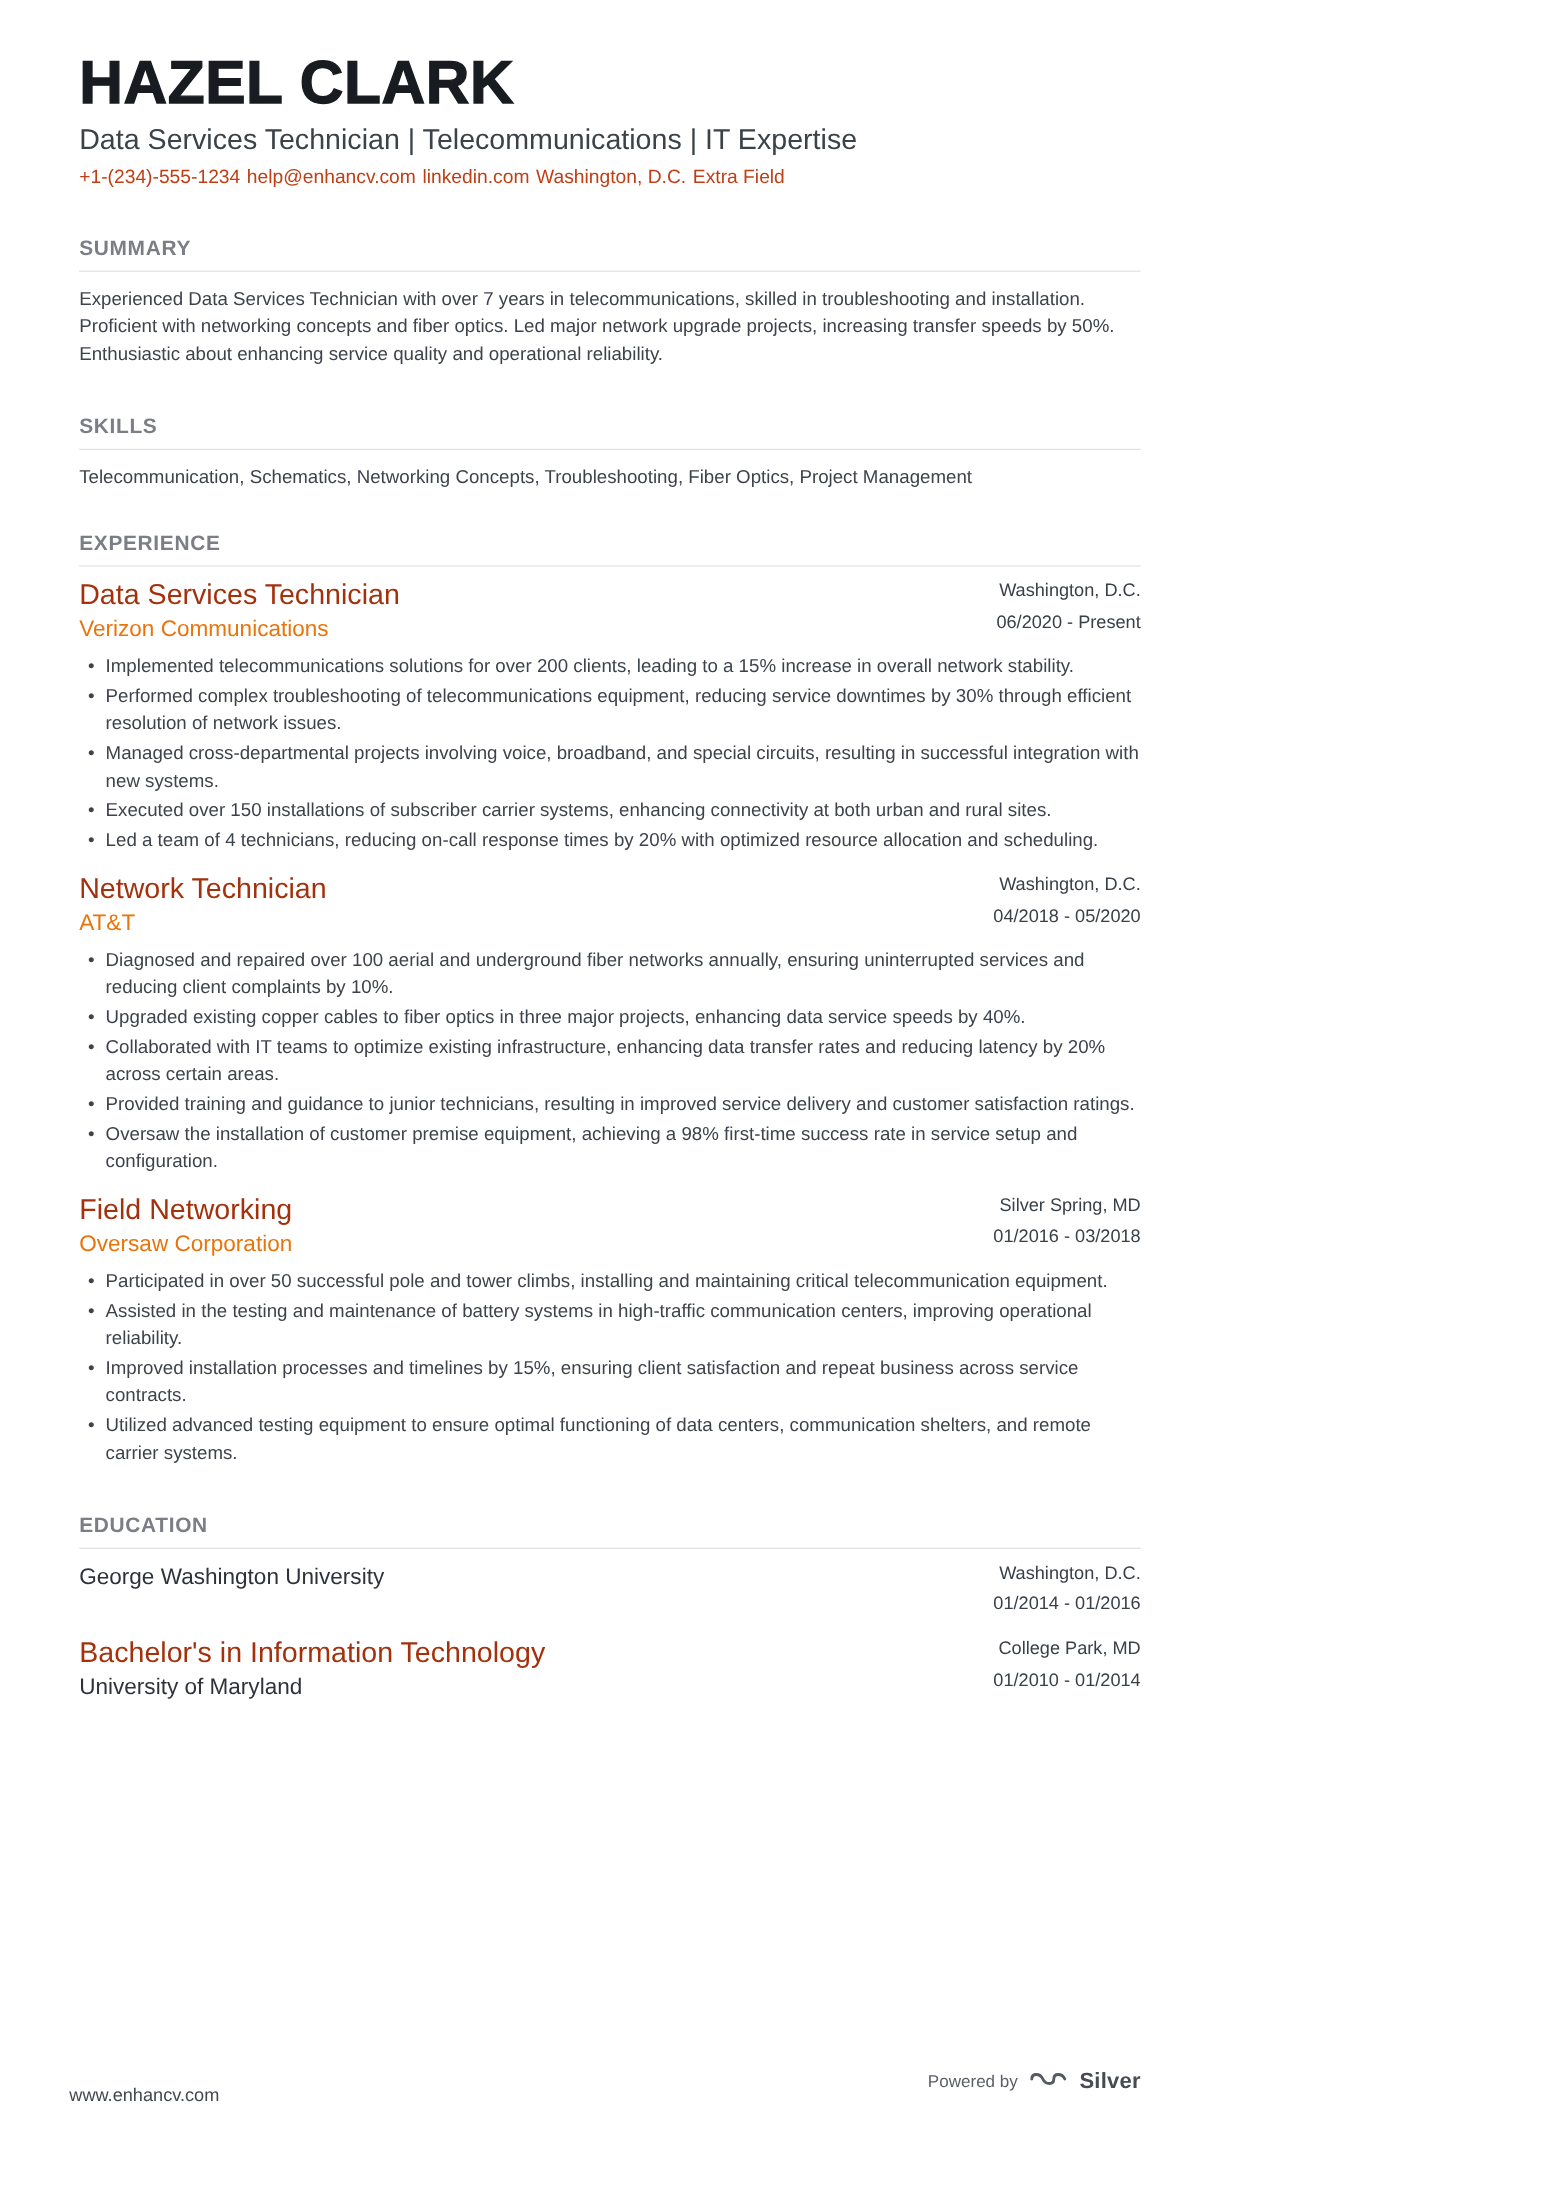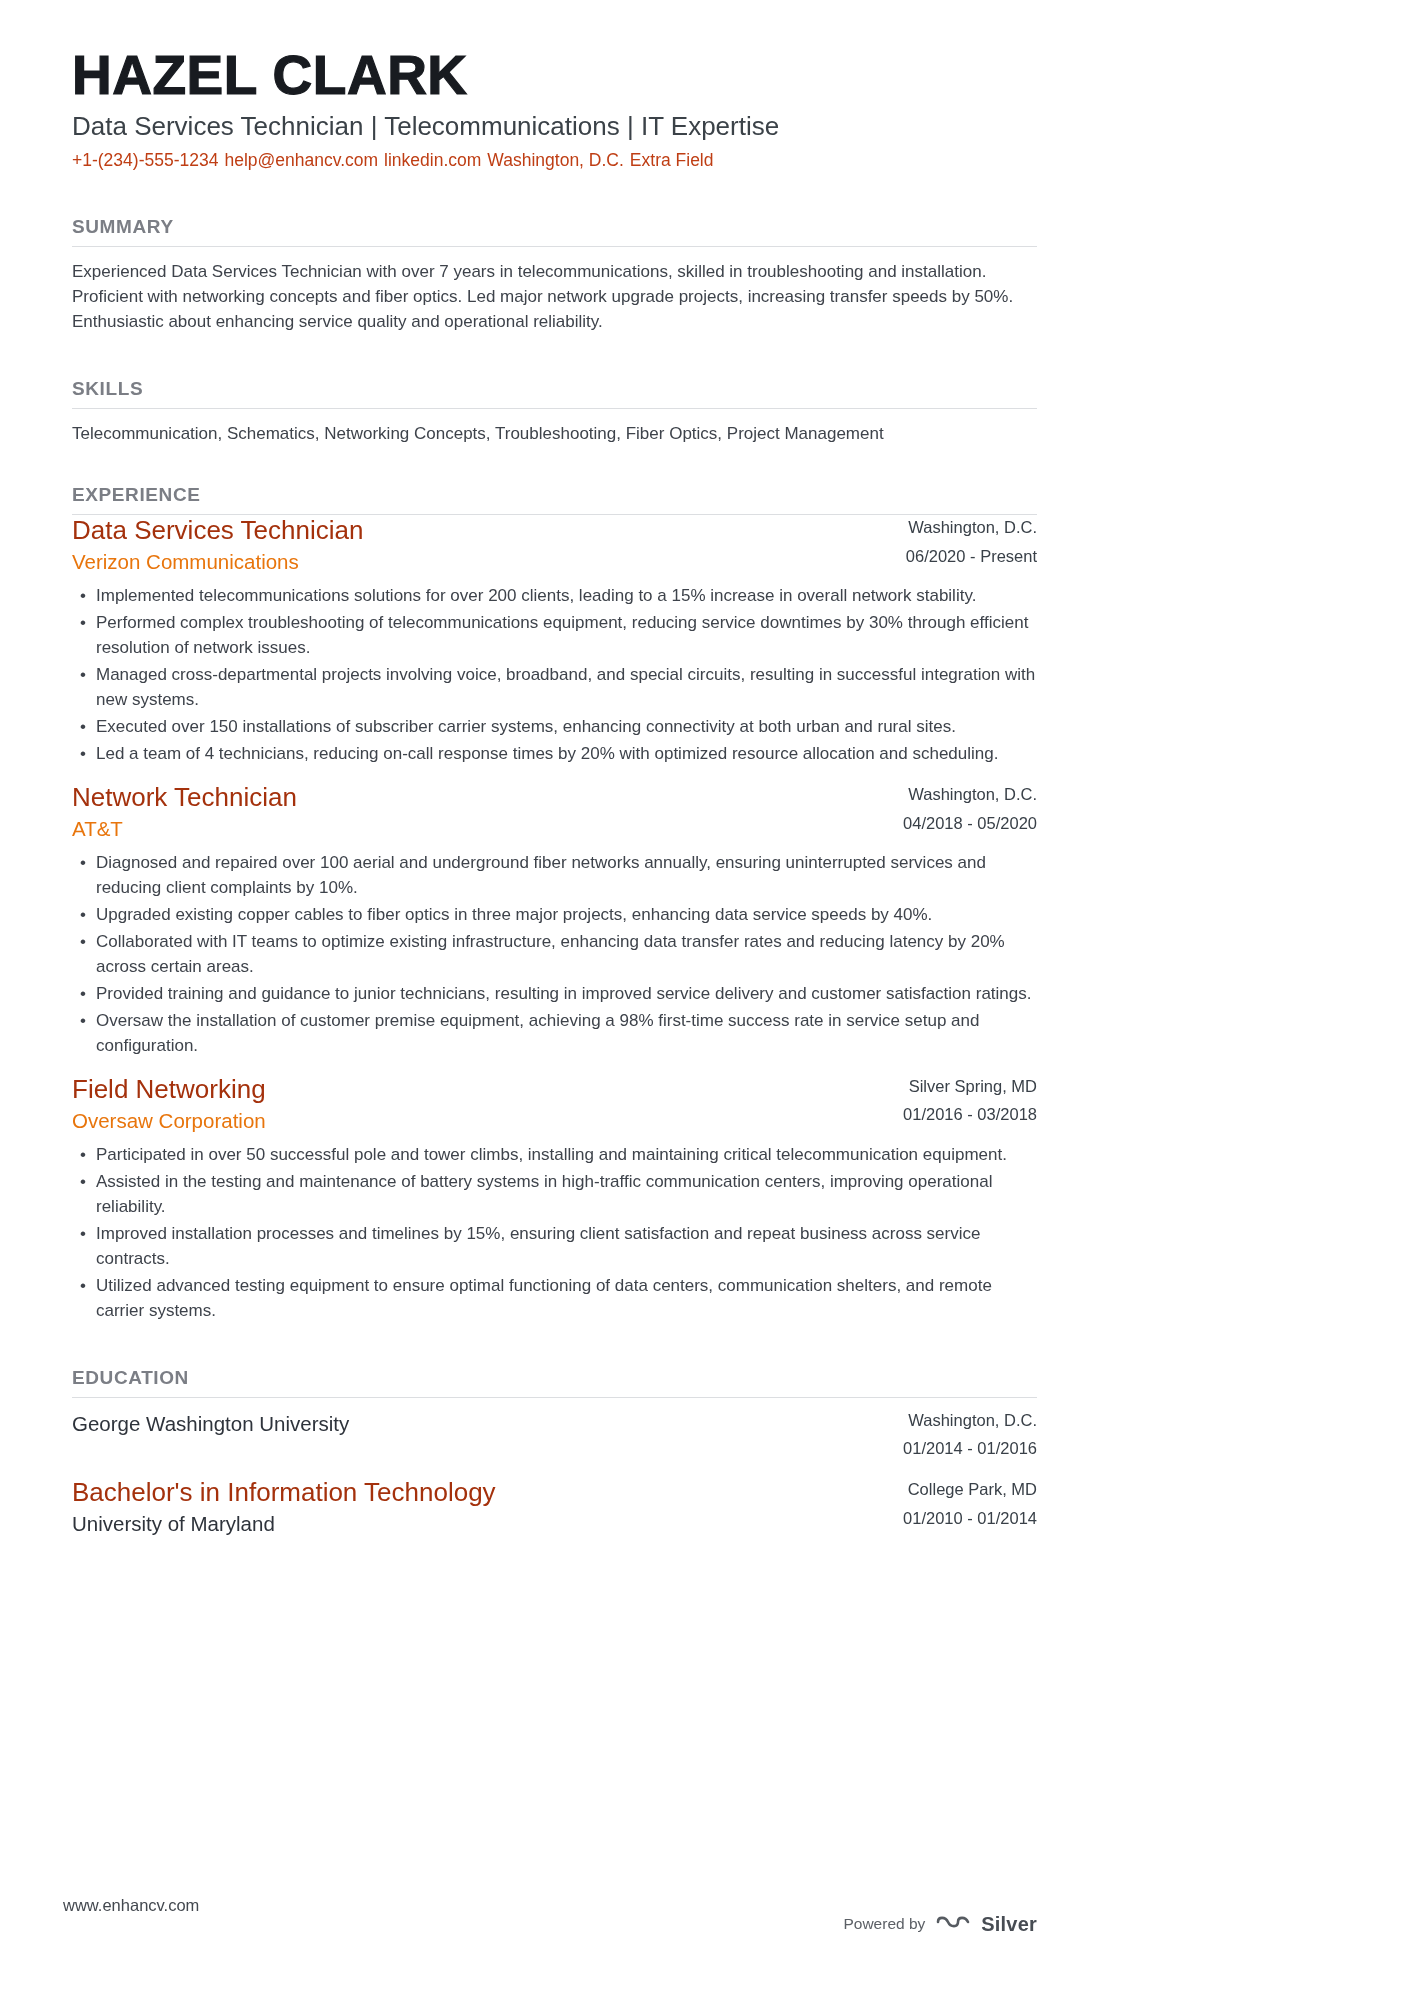--- a/index.html
+++ b/index.html
@@ -22,21 +22,21 @@
   .section { margin-top:44px; }
   .section--experience { margin-top:38px; }
   .section-heading {
     font-size:19px; font-weight:bold; letter-spacing:0.6px;
     color:var(--section-heading,#7b7e85);
     padding-bottom:8px; border-bottom:1px solid var(--divider,#dcdee1);
   }
   .section-body { margin-top:12px; }
   .body-text { font-size:17px; line-height:25px; color:var(--body,#3e434b); }
 
-  .entry { margin-top:0; margin-bottom:16px; }
+  .entry { margin-top:10px; margin-bottom:16px; }
   .entry-header { display:flex; justify-content:space-between; align-items:flex-start; }
   .entry-title { font-size:26px; line-height:1.2; font-weight:normal; color:var(--entry-title,#a4310c); }
   .entry-company { margin-top:3px; font-size:20.5px; line-height:1.25; color:var(--company,#e8750c); }
   .entry-school { margin-top:3px; font-size:20.5px; line-height:1.25; color:var(--school,#2e333b); }
   .entry-meta { text-align:right; padding-top:3px; flex-shrink:0; }
   .entry-location, .entry-dates { font-size:16.5px; line-height:1.2; color:var(--meta,#394048); }
   .entry-dates { margin-top:9px; }
 
   ul.bullets { list-style:none; margin-top:8px; }
   ul.bullets li {
@@ -46,21 +46,21 @@
   ul.bullets li::before { content:"\2022"; position:absolute; left:8px; top:0; color:var(--body,#3e434b); }
 
   .degree { margin-top:10px; margin-bottom:18px; }
 
   .footer-left {
     position:absolute; left:63px; bottom:80px;
     font-size:16.5px; color:var(--footer,#43484f);
     cursor:pointer;
   }
   .footer-right {
-    position:absolute; right:373px; bottom:59px;
+    position:absolute; right:373px; bottom:90px;
     display:flex; align-items:center; gap:10px; cursor:pointer;
   }
   .powered-label { font-size:15.5px; color:#5c6066; }
   .brand-text { font-size:20px; font-weight:bold; color:#474c53; letter-spacing:0.2px; }
   .logo-icon { display:inline-block; }
 </style>
 </head>
 <body>
 
 <div class="content">

